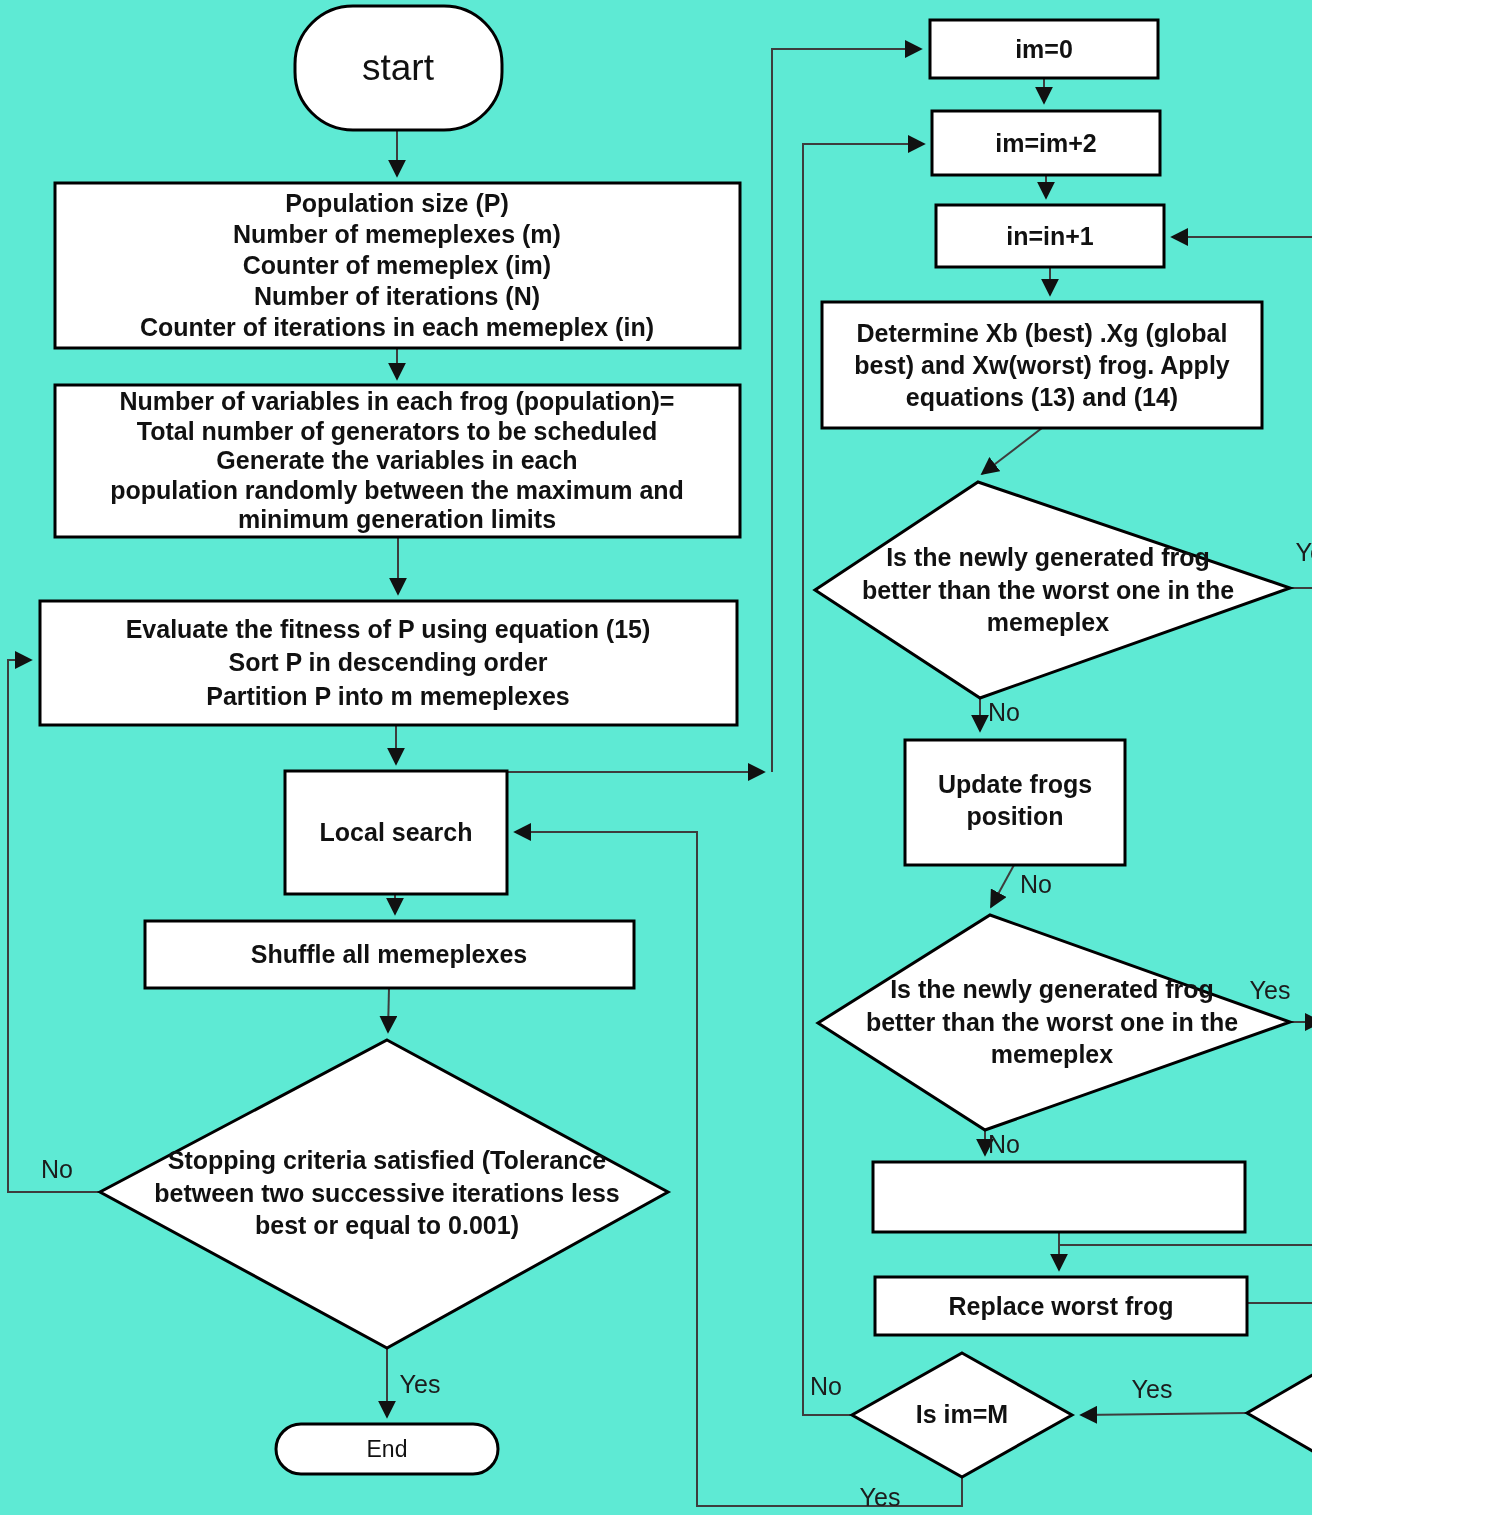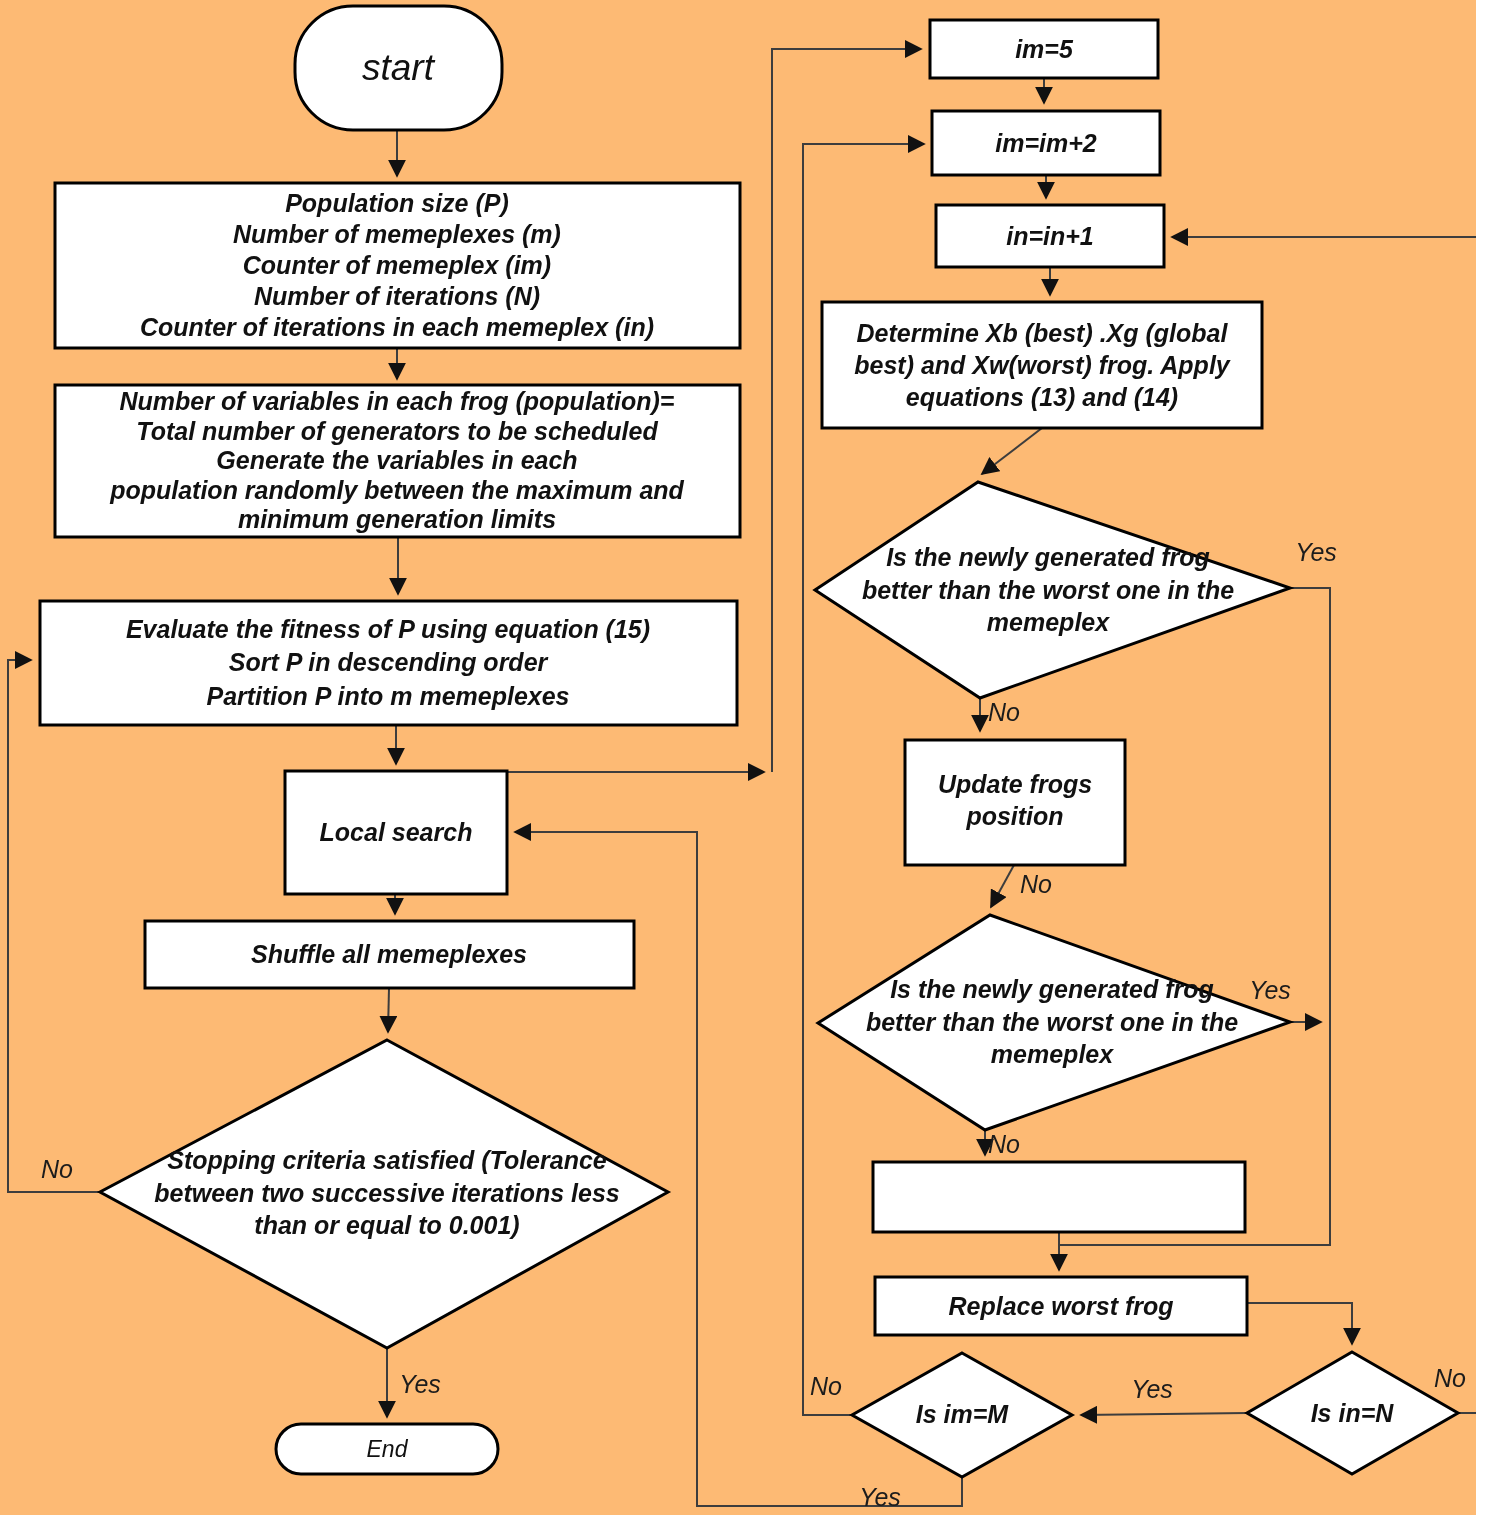--- a/index.html
+++ b/index.html
@@ -1,22 +1,21 @@
 <!DOCTYPE html>
 <html><head>
 <meta charset="utf-8">
 <style>
   html, body { margin: 0; padding: 0; background: #ffffff; }
   #stage {
     position: relative;
-    width: 1476px; height: 1515px;
-    background: #fdba74;
+    width: 1312px; height: 1515px;
+    background: #5eead4;
     font-family: "Liberation Sans", sans-serif;
     overflow: hidden;
-    font-style: italic;
   }
   #wires { position: absolute; left: 0; top: 0; width: 1500px; height: 1515px; }
   .node-label {
     position: absolute;
     transform: translate(-50%, -50%);
     display: flex; align-items: center; justify-content: center;
     text-align: center;
     white-space: pre-line;
     color: #111111;
     font-weight: 700;
@@ -111,23 +110,23 @@
 Generate the variables in each
 population randomly between the maximum and
 minimum generation limits</div>
   <div class="node-label" style="left:388px; top:663px; width:660px; height:118px; line-height:1.34;">Evaluate the fitness of P using equation (15)
 Sort P in descending order
 Partition P into m memeplexes</div>
   <div class="node-label" style="left:389px; top:954px; width:470px; height:60px;">Shuffle all memeplexes</div>
   <div class="node-label" style="left:396px; top:832px; width:210px; height:110px;">Local search</div>
   <div class="node-label" style="left:387px; top:1193px; width:580px; height:120px; line-height:1.3;">Stopping criteria satisfied (Tolerance
 between two successive iterations less
-than or equal to 0.001)</div>
+best or equal to 0.001)</div>
   <div class="node-label end-style" style="left:387px; top:1449px; width:200px; height:46px;">End</div>
-  <div class="node-label" style="left:1044px; top:49px; width:210px; height:52px;">im=5</div>
+  <div class="node-label" style="left:1044px; top:49px; width:210px; height:52px;">im=0</div>
   <div class="node-label" style="left:1046px; top:143px; width:210px; height:56px;">im=im+2</div>
   <div class="node-label" style="left:1050px; top:236px; width:210px; height:54px;">in=in+1</div>
   <div class="node-label" style="left:1042px; top:365px; width:430px; height:118px; line-height:1.28;">Determine Xb (best) .Xg (global
 best) and Xw(worst) frog. Apply
 equations (13) and (14)</div>
   <div class="node-label" style="left:1048px; top:590px; width:460px; height:116px; line-height:1.3;">Is the newly generated frog
 better than the worst one in the
 memeplex</div>
   <div class="node-label" style="left:1015px; top:800px; width:205px; height:110px; line-height:1.3;">Update frogs
 position</div>

